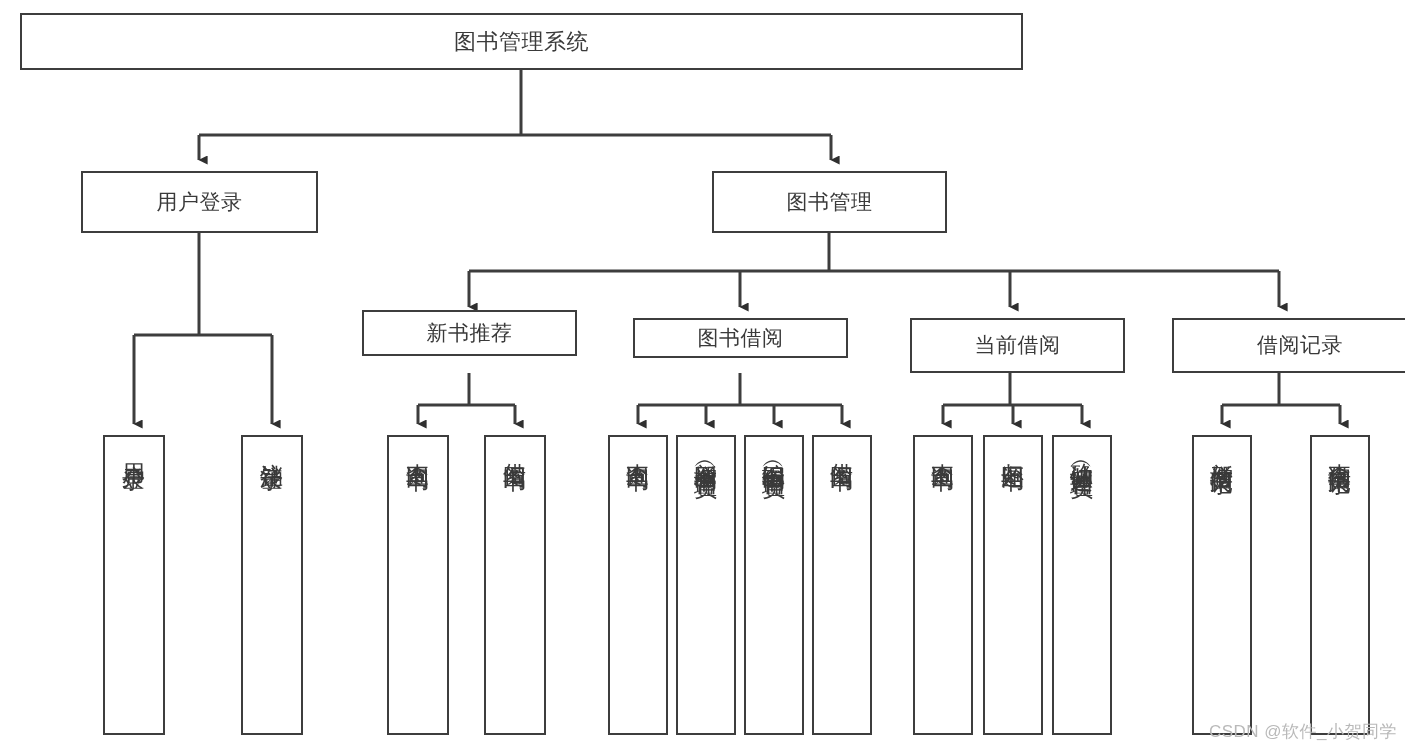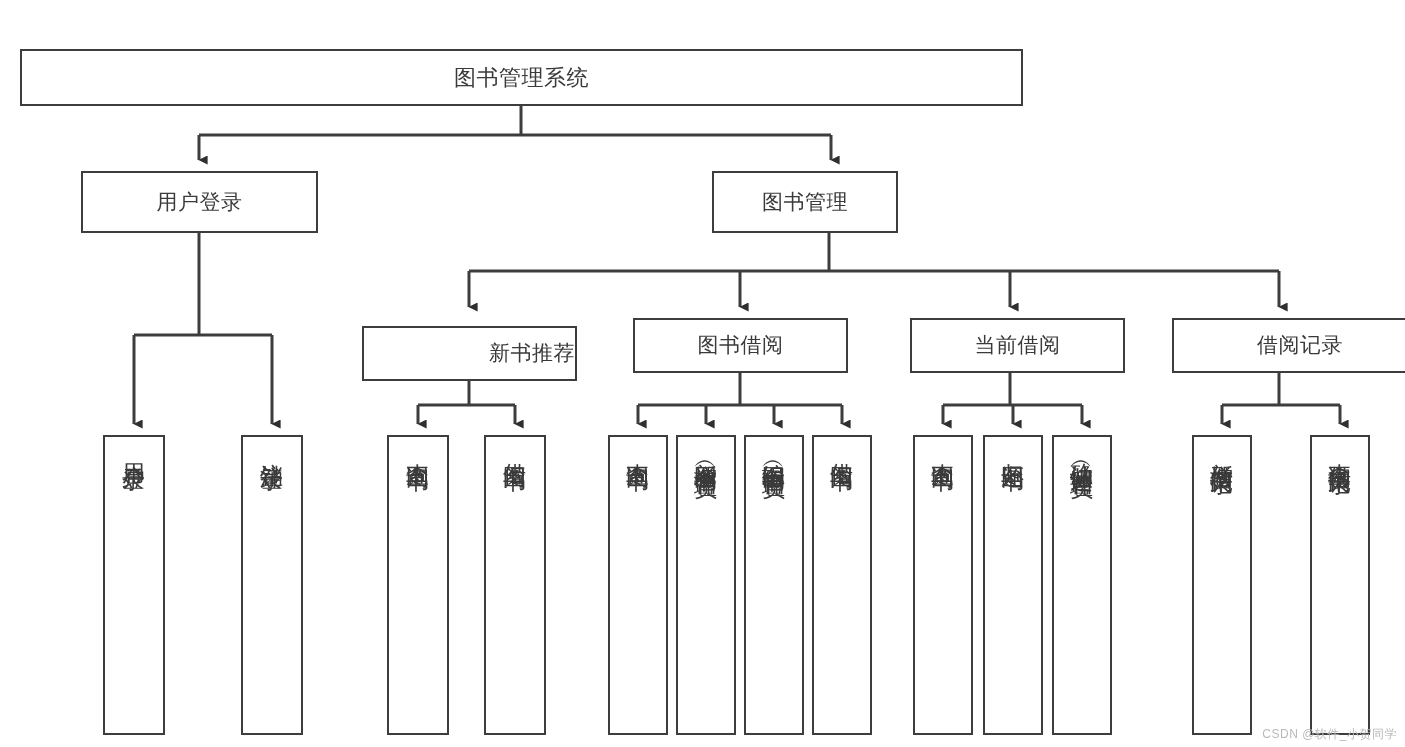--- a/index.html
+++ b/index.html
@@ -58,21 +58,21 @@
     text-orientation: upright;
     font-size: 23px;
     line-height: 1.05;
     letter-spacing: 2px;
     white-space: nowrap;
   }
   .watermark {
     position: absolute;
     right: 8px;
     bottom: 4px;
-    font-size: 12px;
+    font-size: 17px;
     color: #b9b9b9;
     letter-spacing: 0.5px;
     user-select: none;
   }
 </style>
 </head>
 <body>
 
 <div id="canvas">
 
@@ -119,35 +119,35 @@
       <path d="M1013,405 L1013,424" marker-end="url(#arrowhead)"></path>
       <path d="M1082,405 L1082,424" marker-end="url(#arrowhead)"></path>
 
       <path d="M1279,373 L1279,405"></path>
       <path d="M1222,405 L1340,405"></path>
       <path d="M1222,405 L1222,424" marker-end="url(#arrowhead)"></path>
       <path d="M1340,405 L1340,424" marker-end="url(#arrowhead)"></path>
     </g>
   </svg>
 
-  <div class="node horiz root" style="left:20px; top:13px; width:1003px; height:57px;margin-top:36px;">
+  <div class="node horiz root" style="left:20px; top:13px; width:1003px; height:57px;">
     <span class="node-label">图书管理系统</span>
   </div>
 
   <div class="node horiz" style="left:81px; top:171px; width:237px; height:62px;">
     <span class="node-label">用户登录</span>
   </div>
-  <div class="node horiz" style="left:712px; top:171px; width:186px; height:62px;">
+  <div class="node horiz" style="left:712px; top:171px; width:235px; height:62px;">
     <span class="node-label">图书管理</span>
   </div>
 
-  <div class="node horiz" style="left:362px; top:326px; width:215px; height:55px;justify-content:flex-end;">
+  <div class="node horiz" style="left:362px; top:310px; width:215px; height:46px;">
     <span class="node-label">新书推荐</span>
   </div>
-  <div class="node horiz" style="left:633px; top:318px; width:215px; height:55px;">
+  <div class="node horiz" style="left:633px; top:318px; width:215px; height:40px;">
     <span class="node-label">图书借阅</span>
   </div>
   <div class="node horiz" style="left:903px; top:318px; width:215px; height:55px;margin-left:7px;">
     <span class="node-label">当前借阅</span>
   </div>
   <div class="node horiz" style="left:1172px; top:318px; width:256px; height:55px;">
     <span class="node-label">借阅记录</span>
   </div>
 
   <div class="node vert" style="left:103px; top:435px; width:62px; height:300px;">

